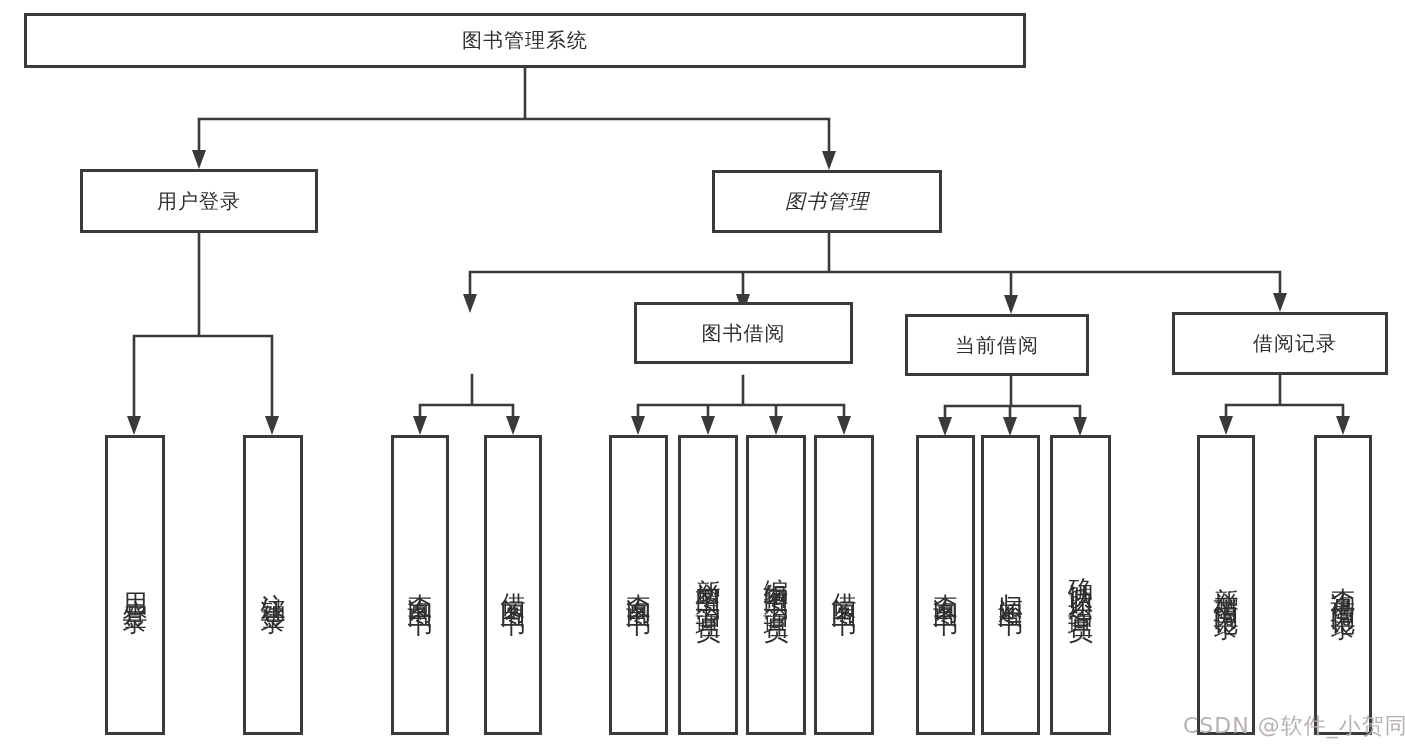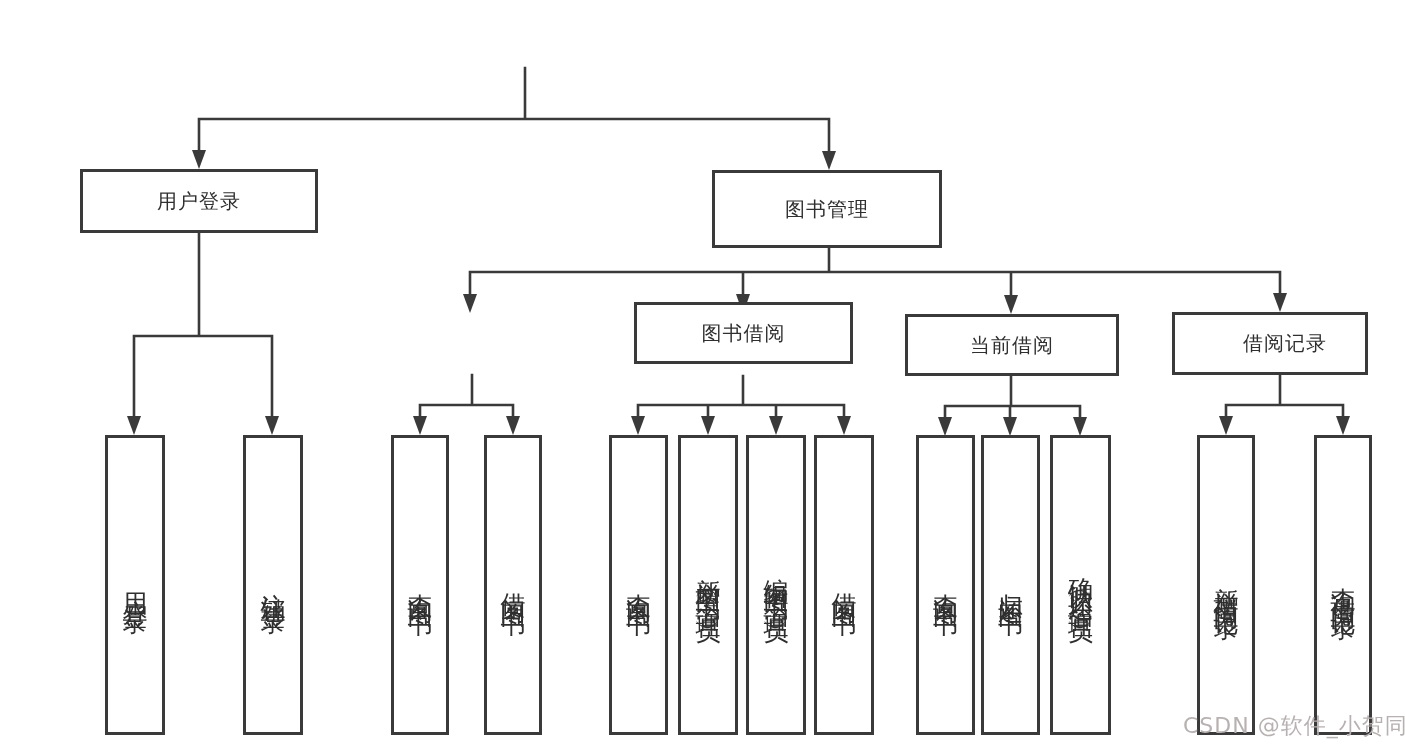--- a/index.html
+++ b/index.html
@@ -97,35 +97,38 @@
     <path d="M1011 376 V406 M945 406 H1080 M945 406 V418 M1010 406 V418 M1080 406 V418"></path>
     <polygon points="938,417 952,417 945,436"></polygon>
     <polygon points="1003,417 1017,417 1010,436"></polygon>
     <polygon points="1073,417 1087,417 1080,436"></polygon>
 
     <path d="M1280 375 V405 M1226 405 H1343 M1226 405 V417 M1343 405 V417"></path>
     <polygon points="1219,416 1233,416 1226,435"></polygon>
     <polygon points="1336,416 1350,416 1343,435"></polygon>
   </svg>
 
+  <div class="box h" style="left:24px; top:13px; width:1002px; height:55px;">
+    <span class="label">图书管理系统</span>
+  </div>
 
   <div class="box h" style="left:80px; top:169px; width:238px; height:64px;">
     <span class="label">用户登录</span>
   </div>
-  <div class="box h" style="left:712px; top:170px; width:230px; height:78px;">
+  <div class="box h" style="left:712px; top:170px; width:230px; height:63px;font-style:italic;">
     <span class="label">图书管理</span>
   </div>
 
   <div class="box h" style="left:634px; top:302px; width:219px; height:62px;">
     <span class="label">图书借阅</span>
   </div>
-  <div class="box h" style="left:905px; top:314px; width:214px; height:62px;">
+  <div class="box h" style="left:905px; top:314px; width:184px; height:62px;">
     <span class="label">当前借阅</span>
   </div>
-  <div class="box h" style="left:1172px; top:312px; width:196px; height:63px;padding-left:30px;">
+  <div class="box h" style="left:1172px; top:312px; width:216px; height:63px;padding-left:30px;">
     <span class="label">借阅记录</span>
   </div>
 
   <div class="box leaf" style="left:105px; top:435px; width:60px; height:300px;">
     <span class="label">用户登录</span>
   </div>
   <div class="box leaf" style="left:243px; top:435px; width:60px; height:300px;">
     <span class="label">注销登录</span>
   </div>
 

